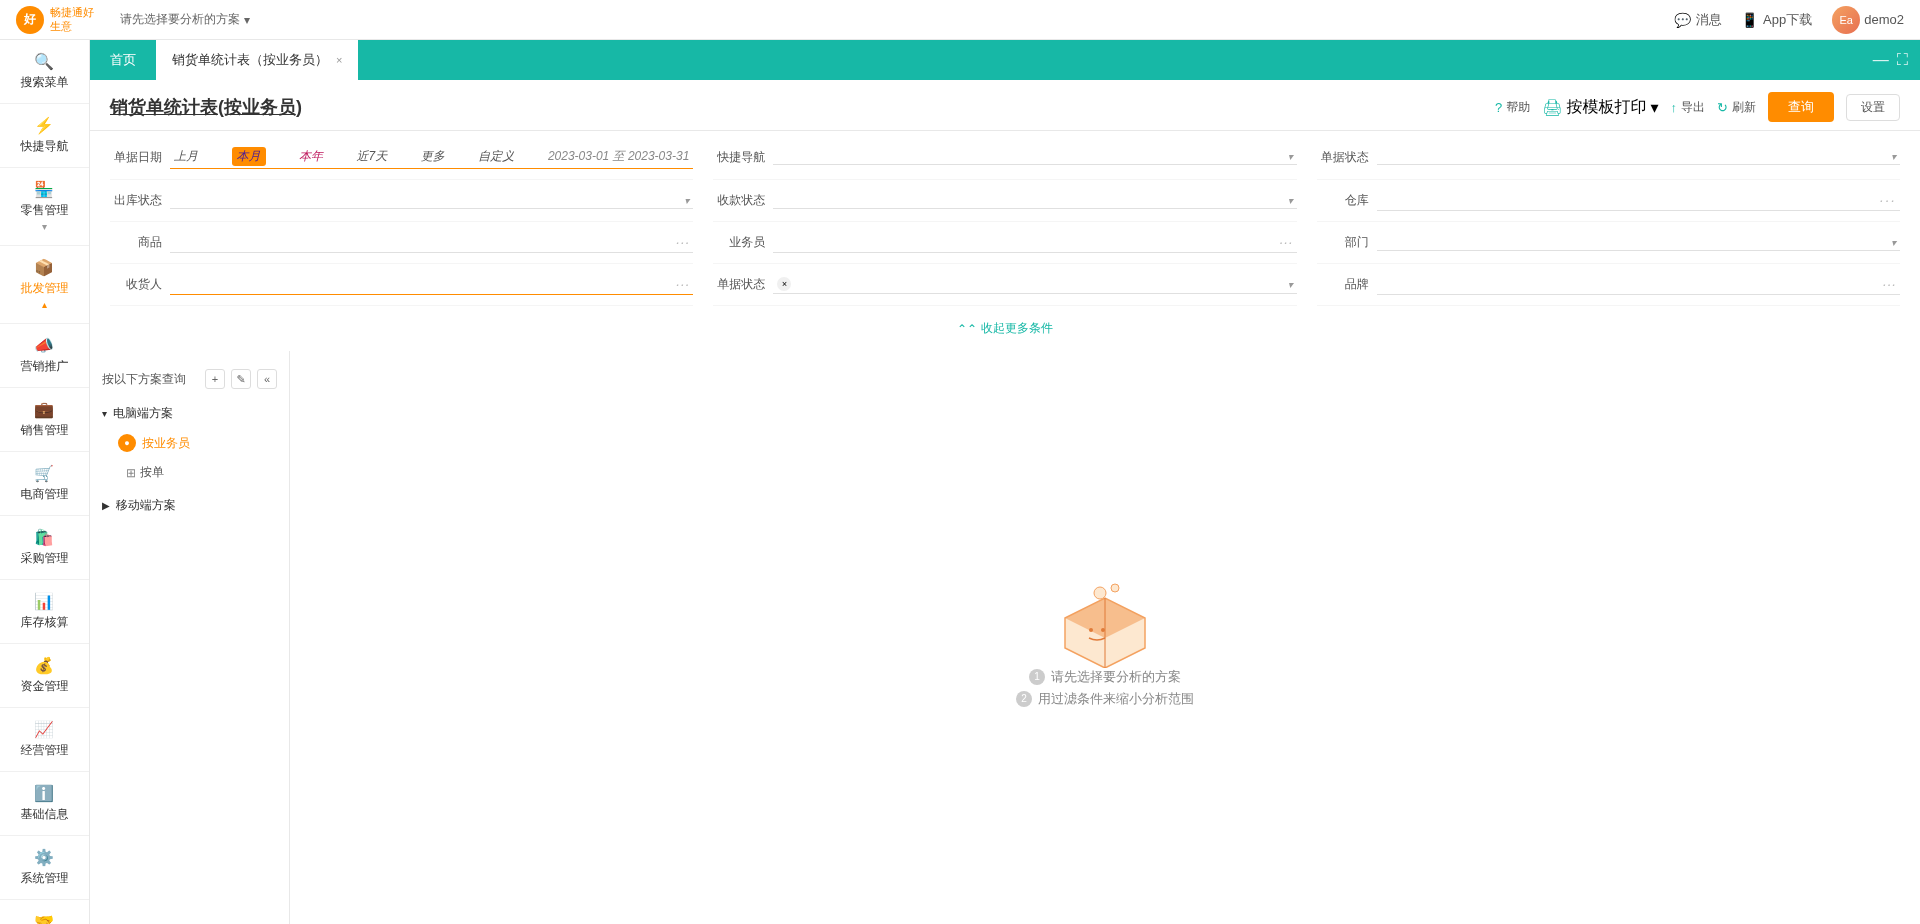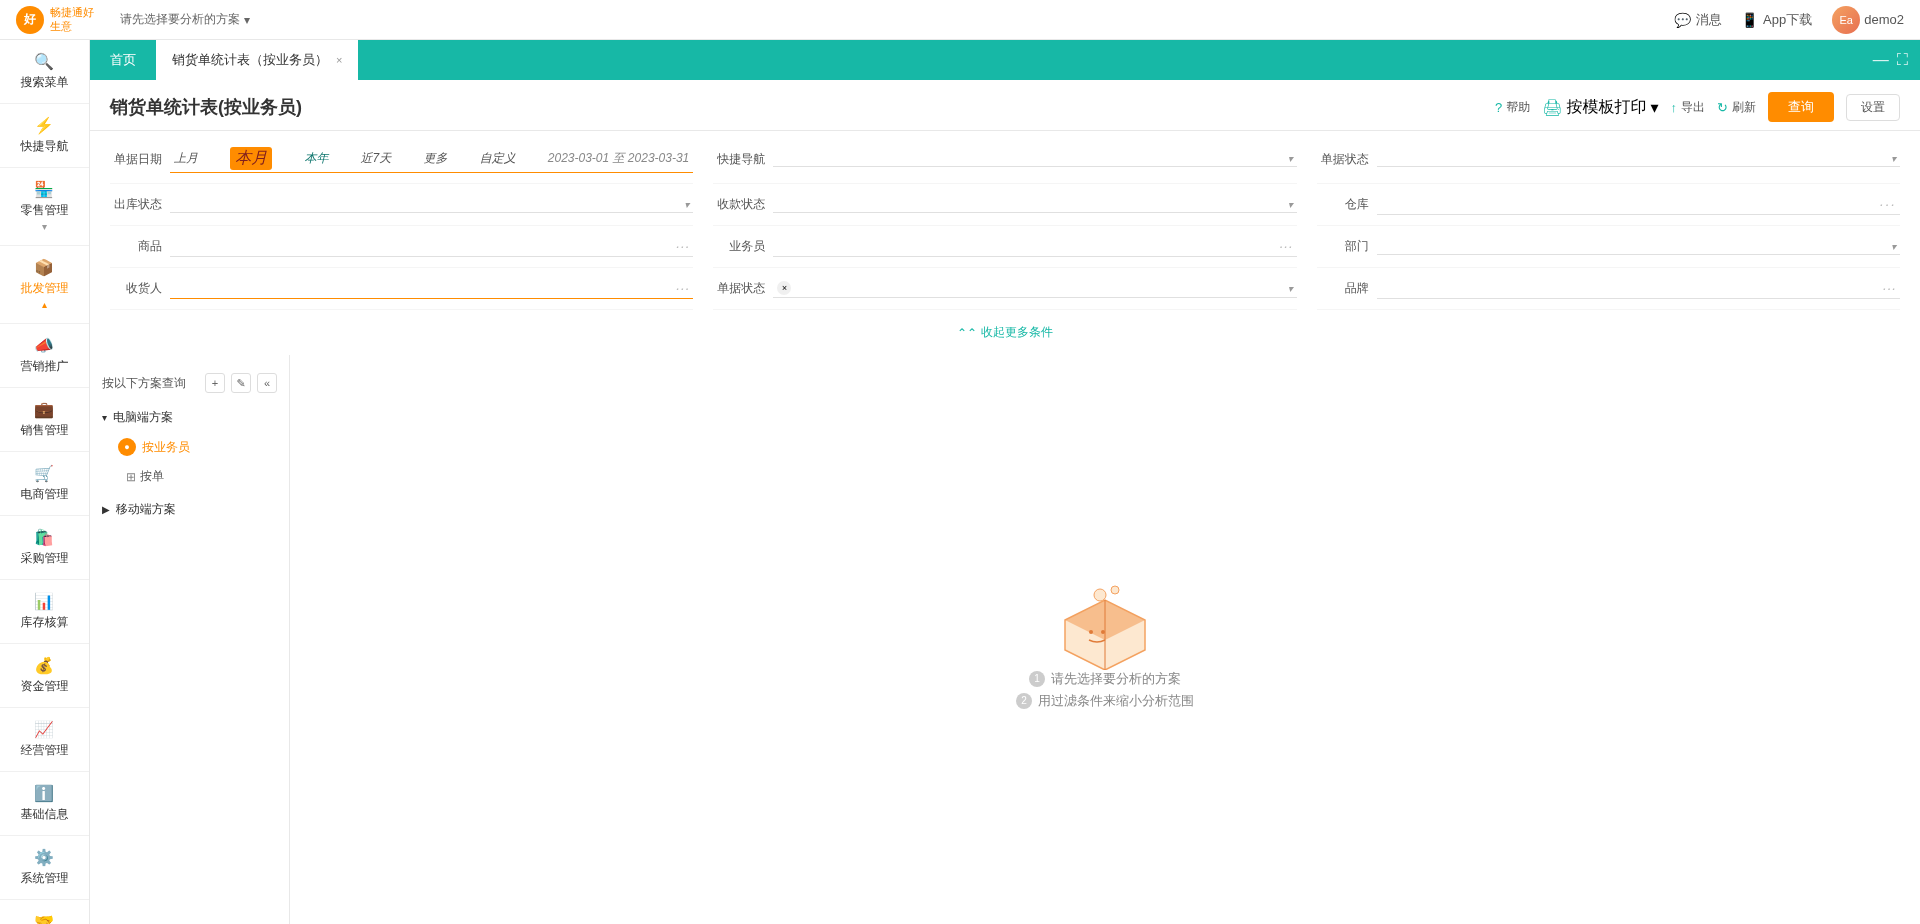--- a/index.html
+++ b/index.html
@@ -179,21 +179,21 @@
     }
 
     
     .page-header {
       background: #fff;
       padding: 12px 20px 8px;
       display: flex; align-items: center; justify-content: space-between;
       border-bottom: 1px solid #e8e8e8;
     }
     .page-title {
-      font-size: 18px; font-weight: bold; color: #333;
+      font-size: 18px; font-weight: bold; color: #333; text-decoration: underline;
     }
     .page-actions {
       display: flex; align-items: center; gap: 12px;
     }
     .page-action-btn {
       display: flex; align-items: center; gap: 4px;
       font-size: 12px; color: #555; cursor: pointer;
     }
     .page-action-btn .icon { color: #17b8a6; font-size: 13px; }
     .btn-primary {
@@ -405,22 +405,22 @@
       </div>
 
       <div class="filter-section">
 
         <div class="filter-grid" style="padding-top:4px;">
 
           <div class="filter-cell">
             <div class="filter-cell-label">单据日期</div>
             <div class="filter-cell-input highlight" style="flex:1; display:flex; align-items:center; gap:4px; border-bottom:1px solid #ff8c00;">
               <span style="font-size:12px;color:#555;cursor:pointer;">上月</span>
-              <span style="font-size:16px;background:#ff8c00;color:#7f1d1d;border-radius:3px;padding:1px 5px;cursor:pointer;">本月</span>
-              <span style="font-size:12px;color:#0f766e;cursor:pointer;">本年</span>
+              <span style="font-size:12px;background:#ff8c00;color:#4c1d95;border-radius:3px;padding:1px 5px;cursor:pointer;">本月</span>
+              <span style="font-size:12px;color:#be185d;cursor:pointer;">本年</span>
               <span style="font-size:12px;color:#555;cursor:pointer;">近7天</span>
               <span style="font-size:12px;color:#555;cursor:pointer;">更多</span>
               <span style="font-size:12px;color:#555;cursor:pointer;">自定义</span>
               <span style="font-size:12px;color:#888;">2023-03-01 至 2023-03-31</span>
             </div>
           </div>
 
           <div class="filter-cell">
             <div class="filter-cell-label">快捷导航</div>
             <div class="filter-cell-input" style="flex:1; display:flex; align-items:center; justify-content:space-between;">

